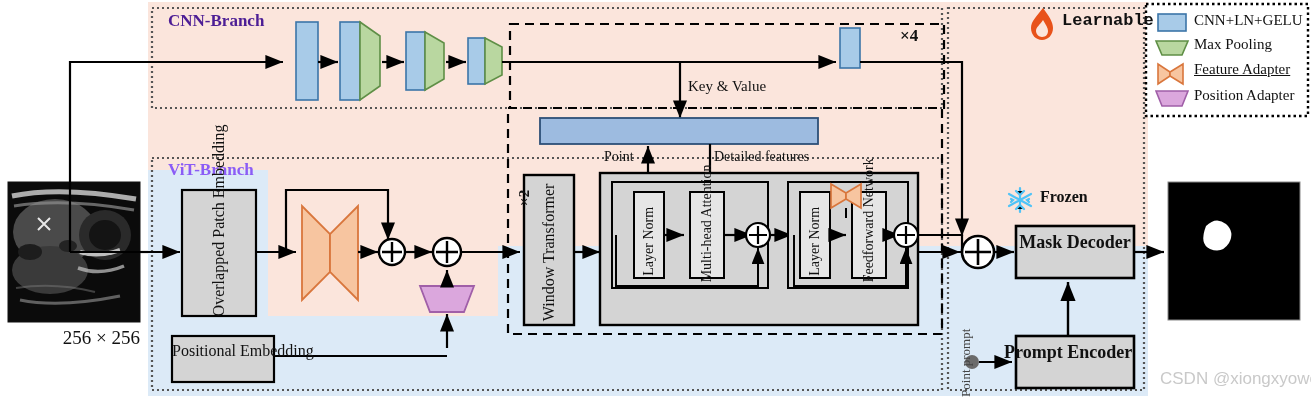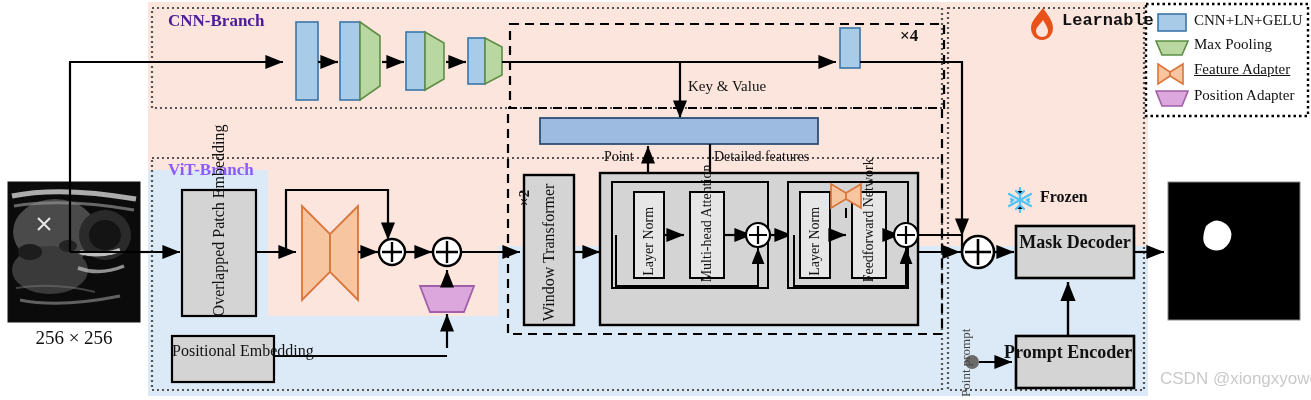--- a/index.html
+++ b/index.html
@@ -217,21 +217,21 @@
 <div class="lbl" style="left:714px;top:150px;font-size:14px;">Detailed features</div>
 
 <div class="lbl bold" style="left:1062px;top:12px;font-size:17px;font-family:Liberation Mono, monospace;">Learnable</div>
 <div class="lbl bold" style="left:1040px;top:189px;font-size:16px;">Frozen</div>
 
 <div class="lbl" style="left:1194px;top:13px;font-size:15px;text-align:center;">CNN+LN+GELU</div>
 <div class="lbl" style="left:1194px;top:37px;font-size:15px;">Max Pooling</div>
 <div class="lbl" style="left:1194px;top:62px;font-size:15px;text-decoration:underline;">Feature Adapter</div>
 <div class="lbl" style="left:1194px;top:88px;font-size:15px;">Position Adapter</div>
 
-<div class="lbl" style="left:8px;top:328px;width:132px;text-align:center;font-size:19px;">256 × 256</div>
+<div class="lbl" style="left:8px;top:328px;width:132px;text-align:right;font-size:19px;">256 × 256</div>
 
 <div class="lbl vtext center" style="left:154px;top:243px;width:130px;font-size:16px;">Overlapped Patch Embedding</div>
 
 <div class="lbl center" style="left:172px;top:343px;width:81px;font-size:16px;">Positional Embedding</div>
 
 <div class="lbl vtext center" style="left:479px;top:244px;width:140px;font-size:16px;">Window Transformer</div>
 <div class="lbl vtext bold" style="left:512px;top:190px;width:26px;font-size:15px;text-align:center;">×2</div>
 
 <div class="lbl vtext center" style="left:610px;top:234px;width:78px;font-size:14px;">Layer Norm</div>
 

